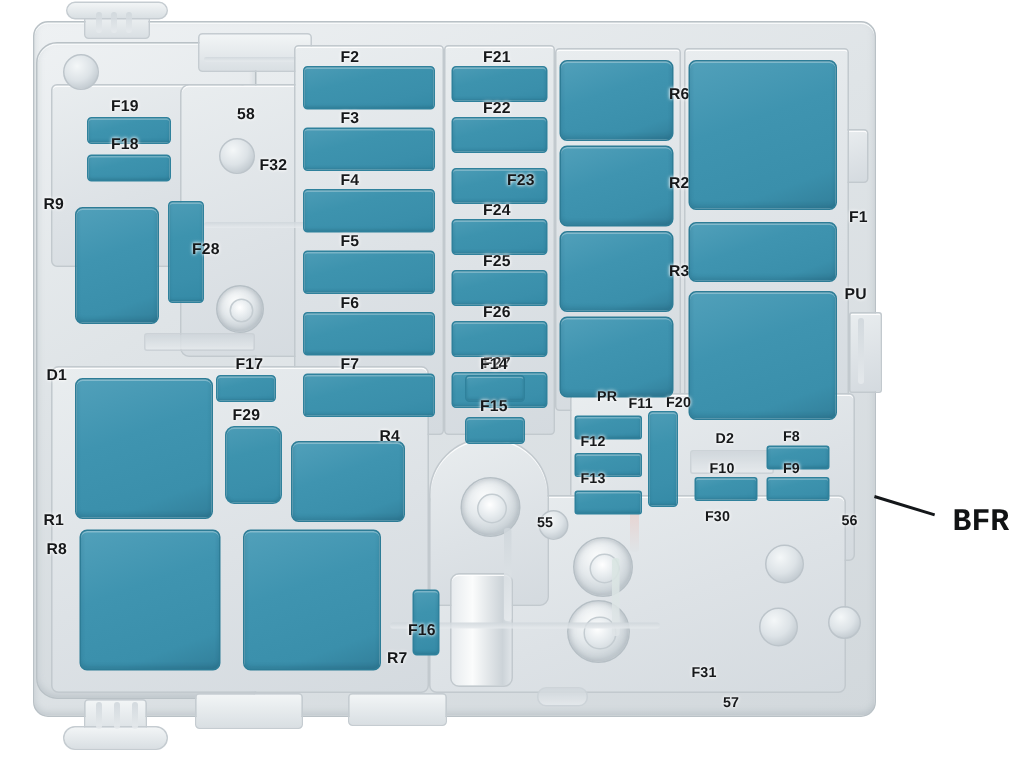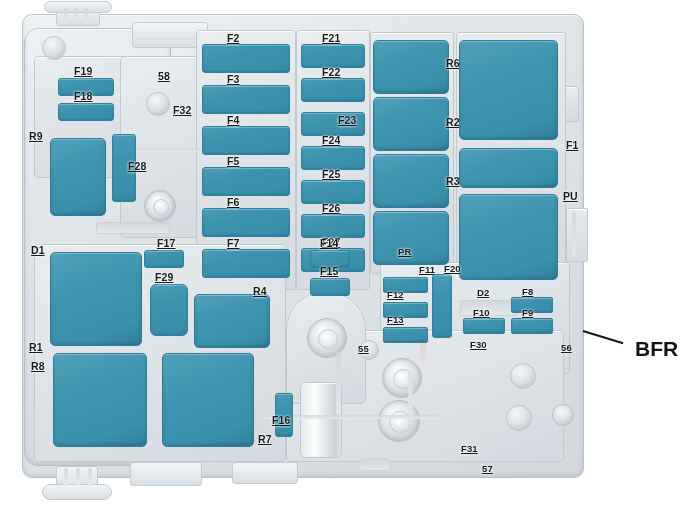--- a/index.html
+++ b/index.html
@@ -76,28 +76,27 @@
   .lbl{
     position:absolute;
     font-family:"Liberation Sans", sans-serif;
     font-size:10.5px;
     font-weight:700;
     color:#16181a;
     letter-spacing:.1px;
     white-space:nowrap;
     line-height:1;
     text-shadow:0 0 2px rgba(255,255,255,.95),0 0 3px rgba(255,255,255,.8);
-    text-decoration:underline;
   }
   .lbl.sm{font-size:9.5px;}
 
   
   .callout-text{
     position:absolute;
-    font-family:Liberation Sans, sans-serif;
+    font-family:Liberation Mono, monospace;
     font-size:21px;
     font-weight:700;
     color:#111314;
     white-space:nowrap;
     line-height:1;
   }
   .leader{position:absolute;background:#14171a;transform-origin:left center;height:1.7px;}
 </style>
 </head>
 <body>
@@ -251,21 +250,21 @@
   <div class="fuse" style="left:310px;top:278px;width:38px;height:16px;"></div>
   <div class="lbl" style="left:320px;top:266px;">F15</div>
 
   <div class="fuse" style="left:275px;top:393px;width:16px;height:42px;"></div>
   <div class="lbl" style="left:272px;top:375px;margin-top:40px;">F16</div>
 
   <div class="relay" style="left:373px;top:40px;width:74px;height:52px;"></div>
   <div class="relay" style="left:373px;top:97px;width:74px;height:52px;"></div>
   <div class="relay" style="left:373px;top:154px;width:74px;height:52px;"></div>
   <div class="relay" style="left:373px;top:211px;width:74px;height:52px;"></div>
-  <div class="lbl sm" style="left:358px;top:247px;padding-left:40px;">PR</div>
+  <div class="lbl sm" style="left:358px;top:260px;padding-left:40px;">PR</div>
 
   <div class="lbl" style="left:446px;top:58px;">R6</div>
   <div class="lbl" style="left:446px;top:117px;">R2</div>
   <div class="lbl" style="left:446px;top:176px;">R3</div>
 
   <div class="relay" style="left:459px;top:40px;width:97px;height:98px;"></div>
   <div class="relay" style="left:459px;top:148px;width:97px;height:38px;"></div>
   <div class="lbl" style="left:566px;top:140px;">F1</div>
 
   <div class="relay" style="left:459px;top:194px;width:97px;height:84px;"></div>

